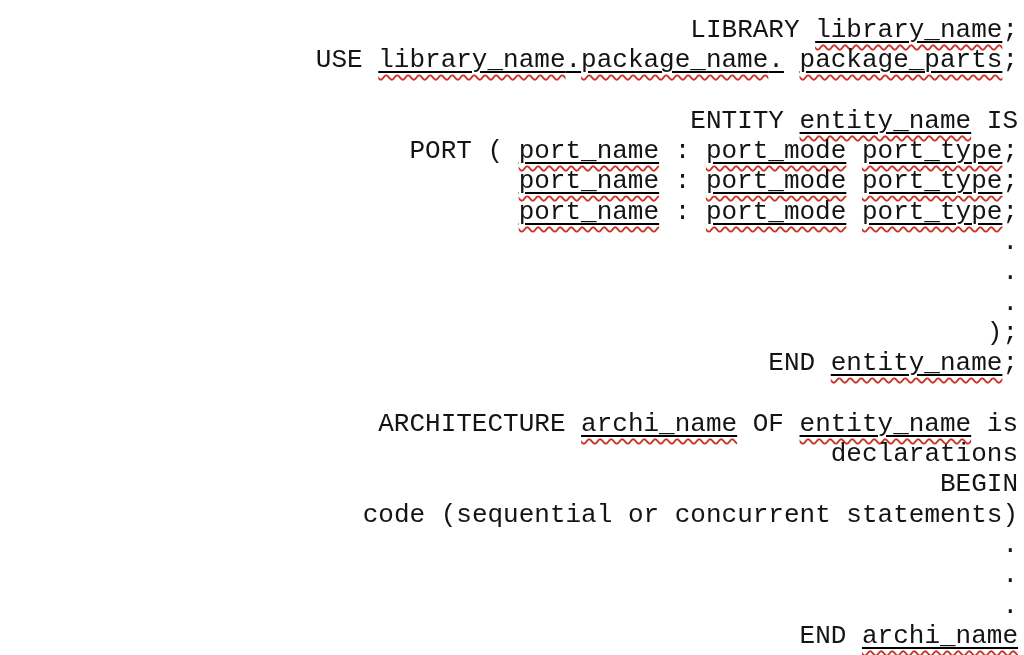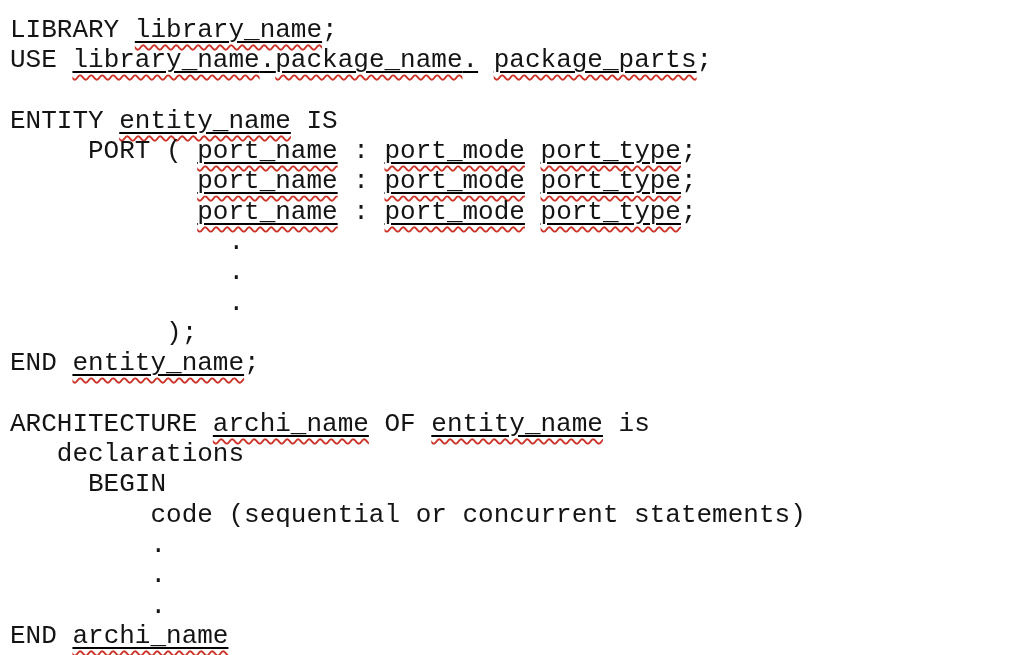--- a/index.html
+++ b/index.html
@@ -15,20 +15,21 @@
     .doc {
       box-sizing: border-box;
       width: 100%;
       height: 100%;
       padding: 15px 6px 0 10px;
       font-family: "Liberation Mono", "DejaVu Sans Mono", monospace;
       font-size: 26px;
       line-height: 30.3px;
       color: #141414;
       white-space: pre;
+      text-align: right;
     }
     .line {
       height: 30.3px;
     }
     .underlined {
       text-decoration-line: underline;
       text-decoration-style: solid;
       text-decoration-color: var(--underline-color, #000000);
       text-decoration-thickness: 2px;
       text-underline-offset: 4px;

